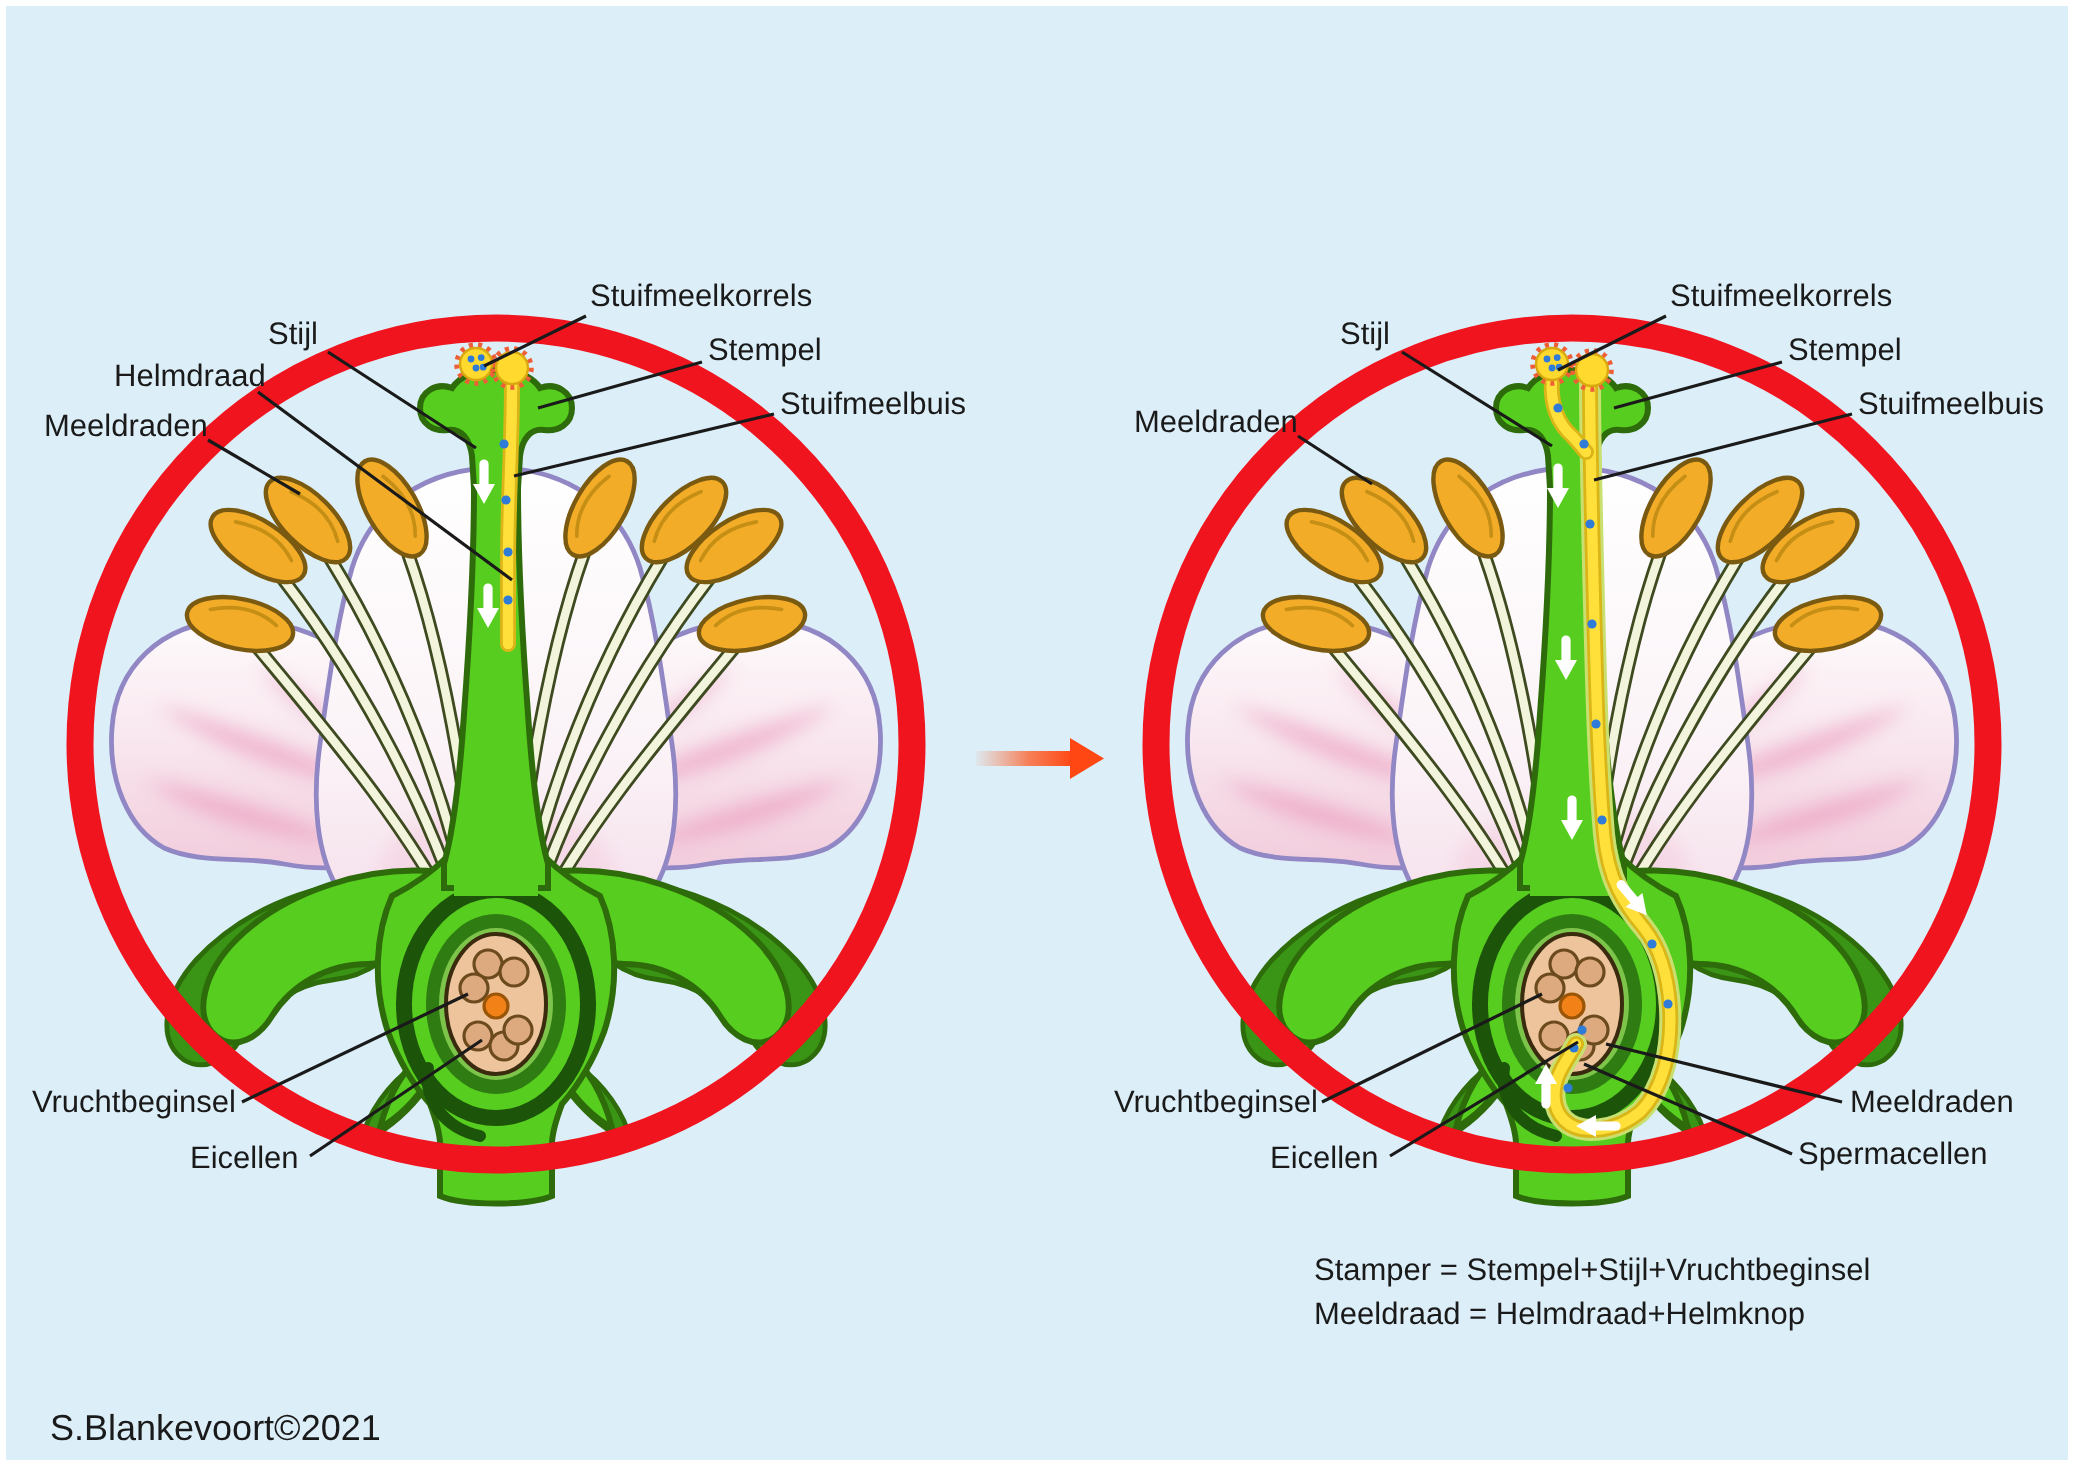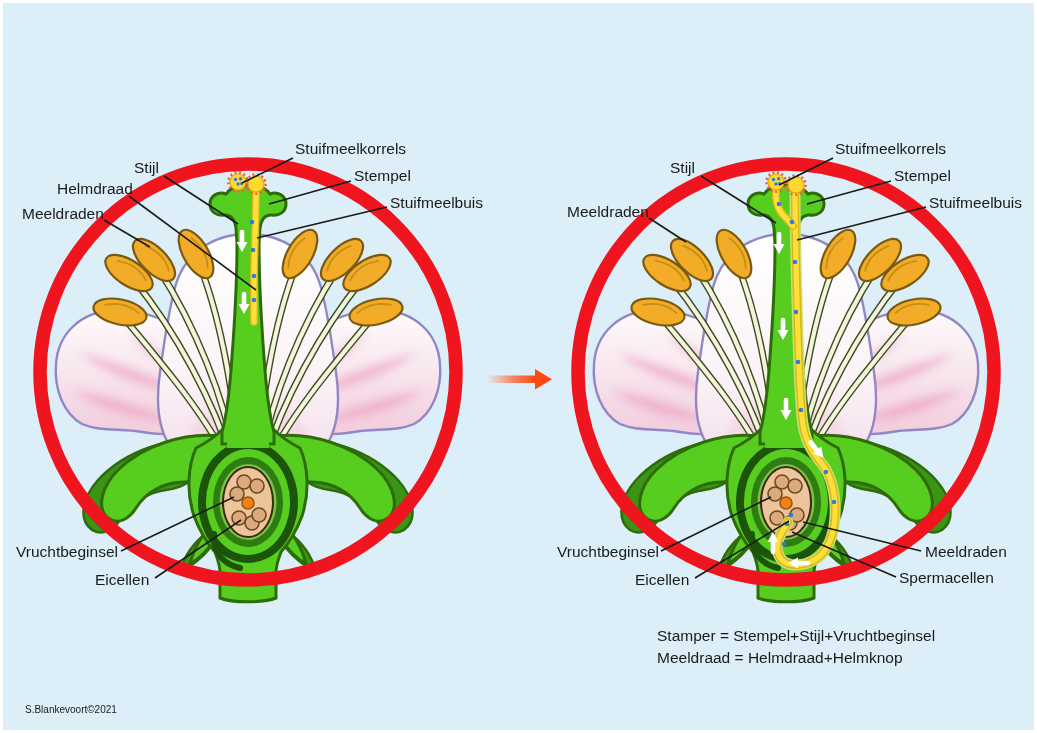--- a/index.html
+++ b/index.html
@@ -3,21 +3,21 @@
 <meta charset="utf-8">
 <style>
   html,body{margin:0;padding:0;background:#ffffff;}
   body{font-family:"Liberation Sans","DejaVu Sans",sans-serif;}
   .stage{position:relative;width:1037px;height:733px;background:var(--bg,#DCEEF8);
          box-shadow:inset 0 0 0 3px var(--frame,#ffffff);overflow:hidden;}
   .art{position:absolute;left:0;top:0;width:1037px;height:733px;}
   .lbl{position:absolute;font-size:15.5px;line-height:17px;color:var(--ink,#1a1a1a);
        white-space:nowrap;z-index:5;text-align:center;}
   .formula{position:absolute;font-size:15.5px;line-height:22px;color:var(--ink,#1a1a1a);white-space:nowrap;z-index:5;}
-  .credit{position:absolute;font-size:10px;color:var(--ink,#1a1a1a);z-index:5;}
+  .credit{position:absolute;font-size:18px;color:var(--ink,#1a1a1a);z-index:5;}
   
   .green-shape{fill:var(--green,#57CE1F);stroke:var(--green_outline,#2E6B0A);stroke-width:3;}
   .dark-shape{fill:var(--green_mid,#3A9415);stroke:var(--green_outline,#2E6B0A);stroke-width:2.4;}
   .fil-out{fill:none;stroke:var(--filament_edge,#3E4A20);stroke-width:7;stroke-linecap:round;}
   .fil-in{fill:none;stroke:var(--filament,#F3F4DC);stroke-width:4.2;stroke-linecap:round;}
   .anther-e{fill:var(--anther,#F2AC28);stroke:var(--anther_edge,#7A5A10);stroke-width:2.2;}
   .anther-s{fill:none;stroke:var(--anther_seam,#C58E14);stroke-width:1.8;stroke-linecap:round;}
   .petal{stroke:var(--petal_edge,#9187C4);stroke-width:2.4;}
   .leader{stroke:var(--ink,#1a1a1a);stroke-width:1.6;}
   .tube-halo{fill:none;stroke:var(--tube_halo,#C9E070);stroke-width:11;stroke-linecap:round;}

